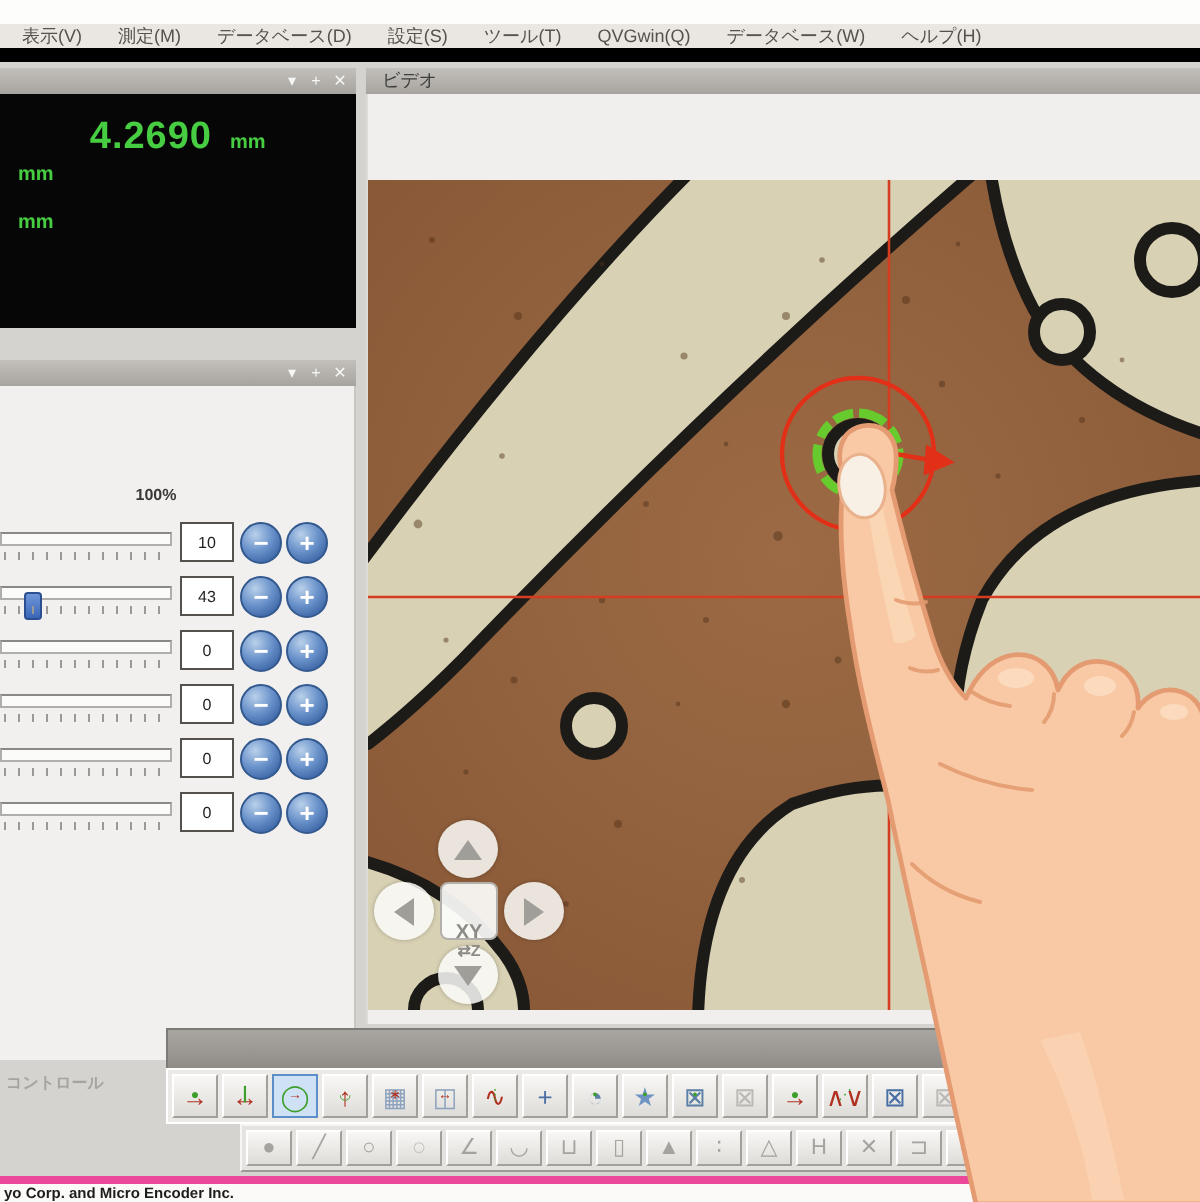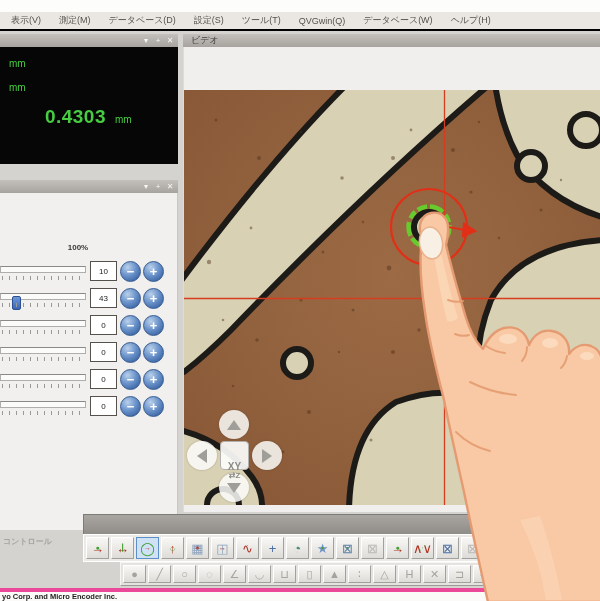--- a/index.html
+++ b/index.html
@@ -1,37 +1,37 @@
 <!DOCTYPE html>
 <html><head>
 <meta charset="utf-8">
 <style>
   html,body{margin:0;padding:0;background:#888;}
   .screen{position:relative;width:600px;height:601px;background:#d5d3cf;overflow:hidden;
           font-family:"Liberation Sans",sans-serif;-webkit-font-smoothing:antialiased;}
   
   .top-strip{position:absolute;left:0;top:0;width:600px;height:12px;background:#fdfdfc;}
   .menubar{position:absolute;left:0;top:12px;width:600px;height:19px;background:#eae7e2;
-           border-bottom:2px solid #000000;display:flex;align-items:center;padding-left:2px;box-sizing:border-box;}
+           border-bottom:7px solid #000000;display:flex;align-items:center;padding-left:2px;box-sizing:border-box;}
   .menu-item{font-size:9px;color:#55524e;padding:0 9px;white-space:nowrap;}
   
   .titlebar{position:absolute;top:34px;height:13px;background:linear-gradient(#c3c0bb,#a7a49f);
             display:flex;align-items:center;box-sizing:border-box;}
   .titlebar.left{left:0;width:178px;justify-content:flex-end;padding-right:3px;}
   .titlebar.video{left:183px;width:417px;padding-left:8px;}
   .tb-icon{font-size:8px;line-height:8px;color:#f6f6f4;width:10px;text-align:center;margin-left:2px;}
   .video-title{font-size:9px;color:#3d3d3b;}
   .titlebar2{position:absolute;left:0;top:180px;width:178px;height:13px;background:linear-gradient(#c3c0bb,#a7a49f);
              display:flex;align-items:center;justify-content:flex-end;padding-right:3px;box-sizing:border-box;}
   
   .counter{position:absolute;left:0;top:47px;width:178px;height:117px;background:#060606;
            display:flex;flex-direction:column;padding-top:11px;box-sizing:border-box;}
   .dro-row{height:24px;display:flex;align-items:baseline;}
   .dro-val{width:106px;text-align:right;font-size:19px;font-weight:bold;letter-spacing:.5px;color:#47cd41;}
-  .dro-unit{margin-left:9px;font-size:10px;font-weight:normal;color:#47cd41;}
+  .dro-unit{margin-left:9px;font-size:10px;font-weight:bold;color:#47cd41;}
   
   .sliderpanel{position:absolute;left:0;top:193px;width:178px;height:337px;background:#f1f0ee;
                border-right:1px solid #c9c7c3;box-sizing:border-box;}
   .pct{position:absolute;left:58px;top:50px;width:40px;text-align:center;font-size:8px;font-weight:bold;color:#3a3835;}
   .srows{position:absolute;left:0;top:68px;right:0;display:flex;flex-direction:column;gap:5px;}
   .srow{position:relative;height:22px;overflow:hidden;}
   .track{position:absolute;left:0;top:5px;width:86px;height:7px;background:#fbfbfa;
          border:1px solid #b0aeaa;border-top-color:#8b8985;box-sizing:border-box;}
   .thumb{position:absolute;top:2px;width:9px;height:14px;background:linear-gradient(#6e97d8,#3a66b8);
          border:1px solid #2c4f92;border-radius:2px;box-sizing:border-box;}
@@ -104,29 +104,29 @@
     <span class="tb-icon">+</span>
     <span class="tb-icon">✕</span>
   </div>
   <div class="titlebar video">
     <span class="video-title">ビデオ</span>
   </div>
 
   <div class="counter">
 
       <div class="dro-row">
+        <span class="dro-val">4.2690</span>
         <span class="dro-unit">mm</span>
       </div>
 
       <div class="dro-row">
         <span class="dro-unit">mm</span>
       </div>
 
       <div class="dro-row">
-        <span class="dro-val">0.4303</span>
         <span class="dro-unit">mm</span>
       </div>
     </div>
 
   <div class="titlebar2">
     <span class="tb-icon">▾</span>
     <span class="tb-icon">+</span>
     <span class="tb-icon">✕</span>
   </div>
 

